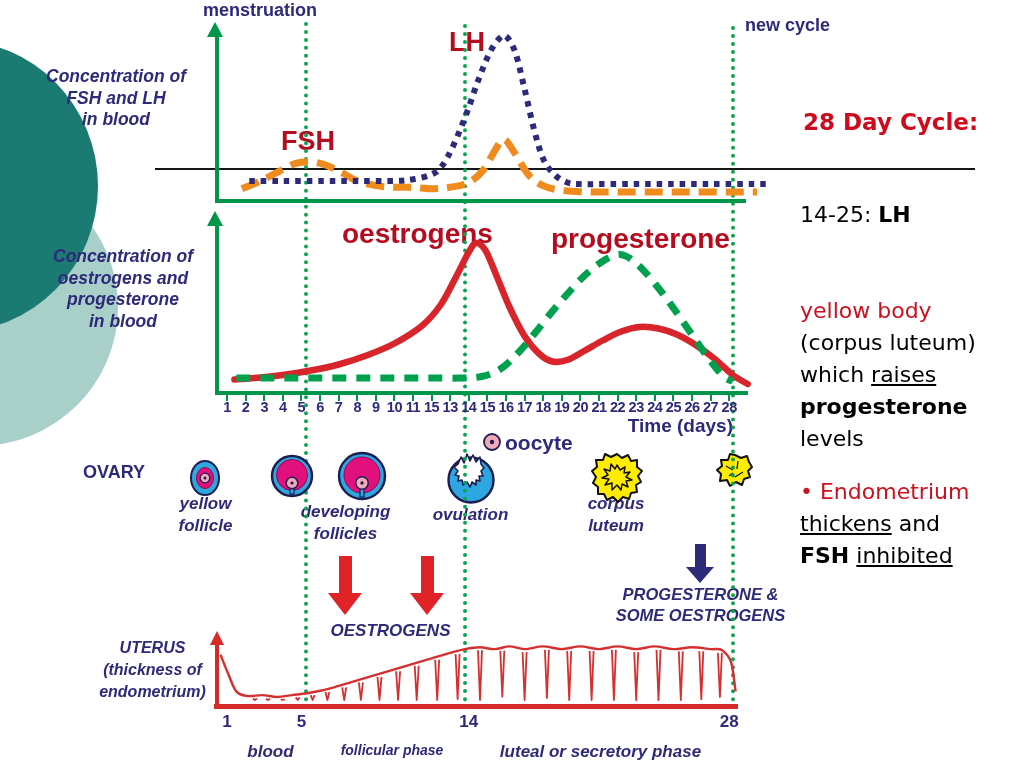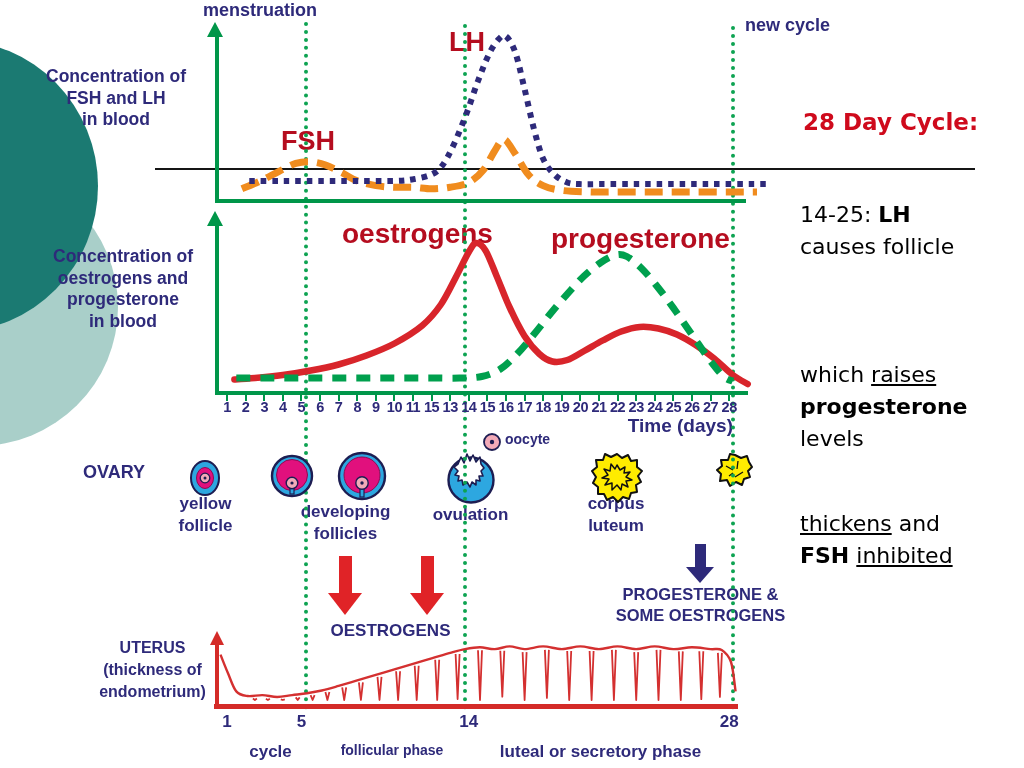--- a/index.html
+++ b/index.html
@@ -1,21 +1,21 @@
 <!DOCTYPE html>
 <html><head>
 <meta charset="utf-8">
 <style>
   html,body{margin:0;padding:0;}
   body{width:1024px;height:768px;position:relative;background:#ffffff;overflow:hidden;
        font-family:"Liberation Sans",sans-serif;}
   .abs{position:absolute;}
   .lbl{position:absolute;font-family:"Liberation Sans",sans-serif;font-weight:bold;color:#2e2a7a;white-space:pre-line;}
   .redlbl{color:#b50d1f;}
-  .center{text-align:center;}
+  .center{text-align:center;font-style:italic;}
   .right{text-align:right;}
 
   
   .circle{position:absolute;border-radius:50%;}
   #circle-light{left:-162px;top:168px;width:280px;height:278px;background:#a9cfc9;z-index:0;}
   #circle-dark{left:-190px;top:40px;width:288px;height:292px;background:#1b7a72;z-index:0;}
 
   
   .vline{position:absolute;width:0;border-left:4px dotted #0ea352;z-index:2;}
   #vl-5{left:304px;top:22px;height:688px;}
@@ -213,21 +213,21 @@
 <svg id="degen-svg" class="foll" style="left:716px;top:453px;" width="38" height="36">
   <polygon points="19,2 25,5 31,3 33,9 36,14 32,18 34,24 28,26 26,32 20,29 14,33 11,27 4,28 5,21 1,17 6,13 5,7 12,7 14,1" fill="#ffec00" stroke="#111" stroke-width="2" stroke-linejoin="round"></polygon>
   <path d="M10,13 L17,17 M22,8 L21,16 M27,19 L19,24 M13,23 L17,20" fill="none" stroke="#111" stroke-width="1.3"></path>
 </svg>
 
 <div class="lbl center" style="left:148px;top:493px;width:115px;font-size:17px;line-height:22px;">yellow
 follicle</div>
 <div class="lbl center" style="left:283px;top:501px;width:125px;font-size:17px;line-height:22px;">developing
 follicles</div>
 <div class="lbl center" style="left:408px;top:505px;width:125px;font-size:17px;">ovulation</div>
-<div class="lbl" style="left:505px;top:431px;font-size:14px;">oocyte</div>
+<div class="lbl" style="left:505px;top:431px;font-size:21px;">oocyte</div>
 <div class="lbl center" style="left:556px;top:493px;width:120px;font-size:17px;line-height:22px;">corpus
 luteum</div>
 
 <div class="arr" style="left:328px;top:556px;">
     <div class="shaft"></div>
     <div class="head"></div>
   </div>
 <div class="arr" style="left:410px;top:556px;">
     <div class="shaft"></div>
     <div class="head"></div>
@@ -239,19 +239,19 @@
 <div class="lbl center" style="left:318px;top:621px;width:145px;font-size:17px;">OESTROGENS</div>
 <div class="lbl center" style="left:598px;top:584px;width:205px;font-size:16.5px;line-height:21px;">PROGESTERONE &amp;
 SOME OESTROGENS</div>
 
 <div class="lbl center" style="left:75px;top:637px;width:155px;font-size:16px;line-height:22px;">UTERUS
 (thickness of
 endometrium)</div>
 <div id="ut-ax-head"></div>
 <div id="ut-ax-v"></div>
 <div id="ut-ax-h"></div>
-<div class="lbl center" style="left:218px;top:742px;width:105px;font-size:17px;">cycle</div>
+<div class="lbl center" style="left:218px;top:742px;width:105px;font-size:17px;">blood</div>
 <div class="lbl center" style="left:312px;top:742px;width:160px;font-size:14px;">follicular phase</div>
 <div class="lbl center" style="left:478px;top:742px;width:245px;font-size:17px;">luteal or secretory phase</div>
 
 <div id="cycle-title">28 Day Cycle:</div>
-<div class="side-text" style="top:199px;"><span>14-25: </span><span class="seg-b">LH</span><br><span>causes follicle</span><br><br><br><br><span>which </span><span class="seg-u">raises</span><br><span class="seg-b">progesterone</span><br><span>levels</span></div>
-<div class="side-text" style="top:476px;"><br><span class="seg-u">thickens</span><span> and</span><br><span class="seg-b">FSH</span><span> </span><span class="seg-u">inhibited</span></div>
+<div class="side-text" style="top:199px;"><span>14-25: </span><span class="seg-b">LH</span><br><br><br><span class="seg-r">yellow body</span><br><span>(corpus luteum)</span><br><span>which </span><span class="seg-u">raises</span><br><span class="seg-b">progesterone</span><br><span>levels</span></div>
+<div class="side-text" style="top:476px;"><span class="seg-r">• Endometrium</span><br><span class="seg-u">thickens</span><span> and</span><br><span class="seg-b">FSH</span><span> </span><span class="seg-u">inhibited</span></div>
 
 </body></html>

